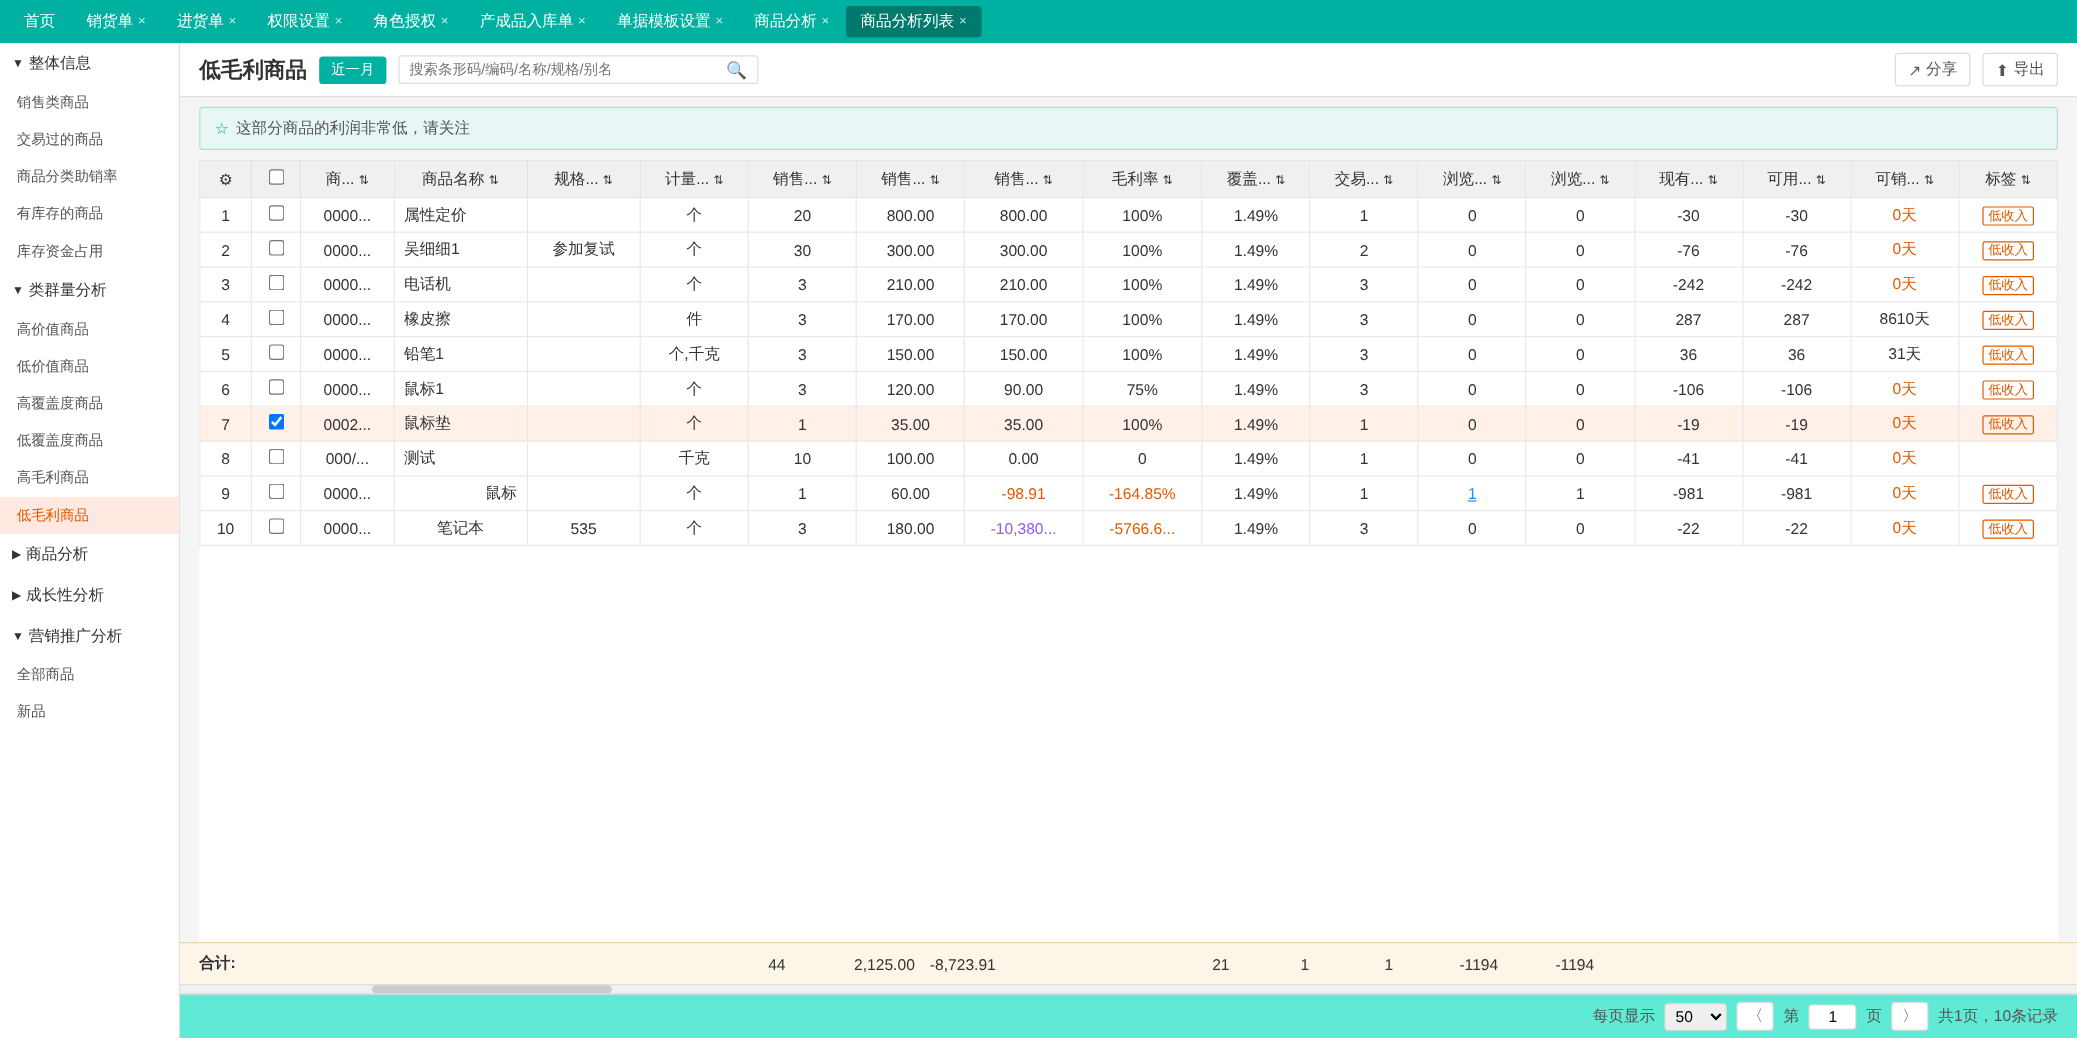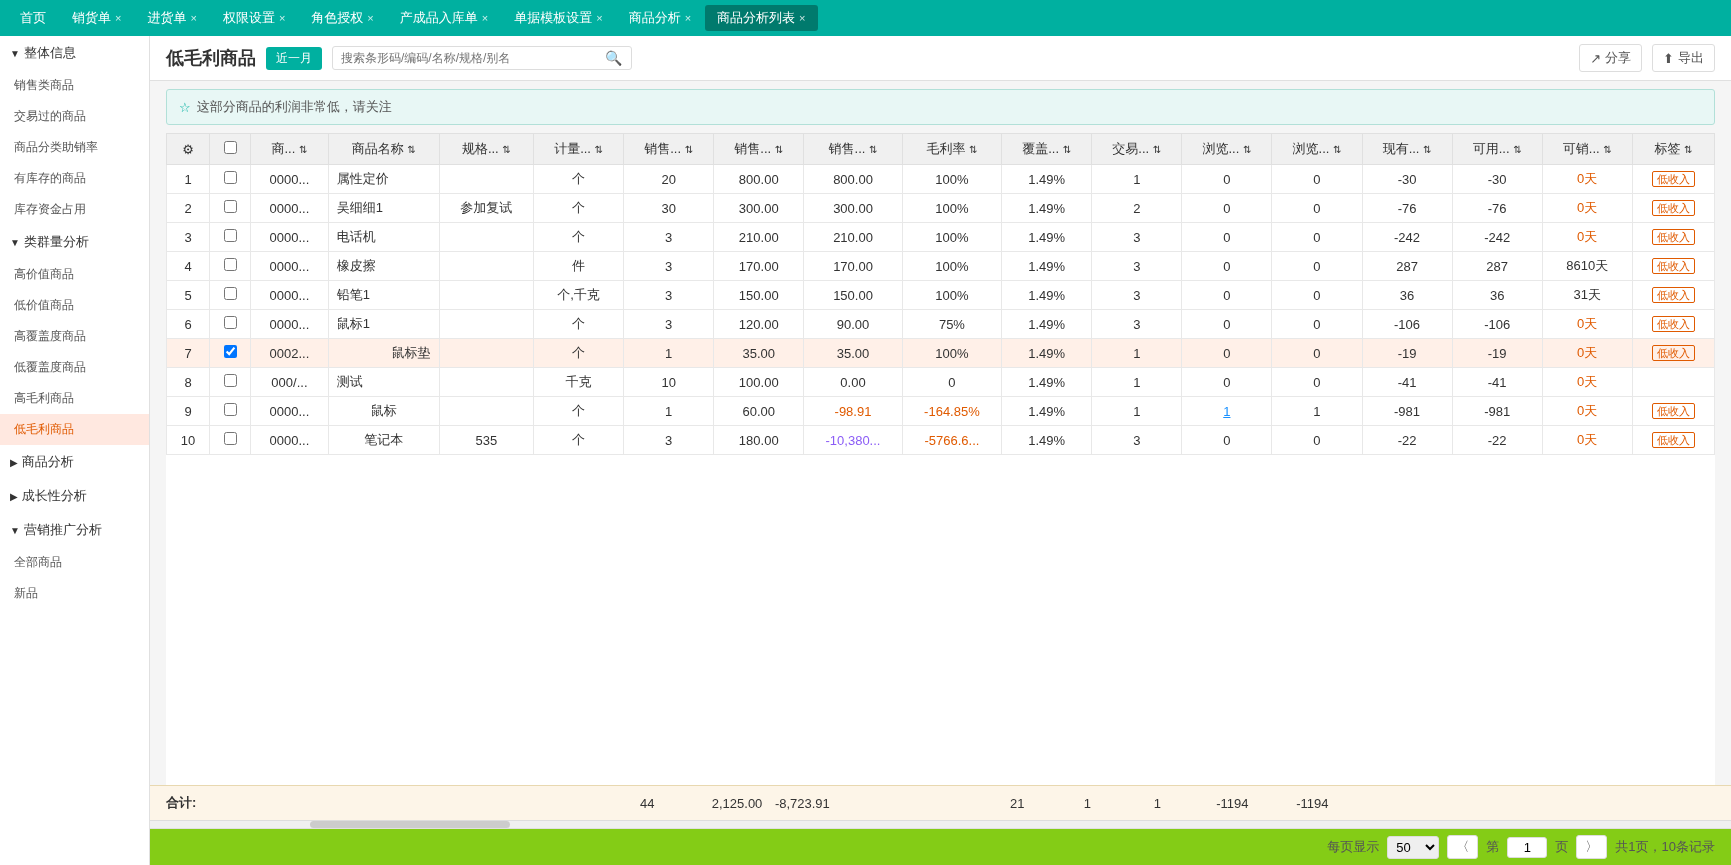--- a/index.html
+++ b/index.html
@@ -189,21 +189,21 @@
       color: #333;
     }
     .summary-label { font-weight: bold; margin-right: 36px; }
 
     
     .pagination {
       display: flex;
       align-items: center;
       justify-content: flex-end;
       padding: 6px 16px;
-      background: #84cc16;
+      background: #5eead4;
       border-top: 1px solid #e0e0e0;
       gap: 8px;
       font-size: 12px;
       color: #555;
     }
     .pagination select {
       border: 1px solid #ddd;
       padding: 2px 4px;
       border-radius: 3px;
     }
@@ -487,21 +487,21 @@
       <td>0</td>
       <td>-106</td>
       <td>-106</td>
       <td style="color:#e05a00;">0天</td>
       <td><span class="tag-low">低收入</span></td>
     </tr>
             <tr class="highlighted">
       <td>7</td>
       <td><input type="checkbox" checked="" style=""></td>
       <td>0002...</td>
-      <td style="text-align:right;">鼠标垫</td>
+      <td style="text-align:left;">鼠标垫</td>
       <td></td>
       <td>个</td>
       <td>1</td>
       <td>35.00</td>
       <td>35.00</td>
       <td>100%</td>
       <td>1.49%</td>
       <td>1</td>
       <td>0</td>
       <td>0</td>
@@ -527,21 +527,21 @@
       <td>0</td>
       <td>-41</td>
       <td>-41</td>
       <td style="color:#e05a00;">0天</td>
       <td></td>
     </tr>
             <tr>
       <td>9</td>
       <td><input type="checkbox" style=""></td>
       <td>0000...</td>
-      <td style="text-align:center;">鼠标</td>
+      <td style="text-align:right;">鼠标</td>
       <td></td>
       <td>个</td>
       <td>1</td>
       <td>60.00</td>
       <td style="color:#e05a00;">-98.91</td>
       <td style="color:#e05a00;">-164.85%</td>
       <td>1.49%</td>
       <td>1</td>
       <td><span class="blue-link">1</span></td>
       <td>1</td>

